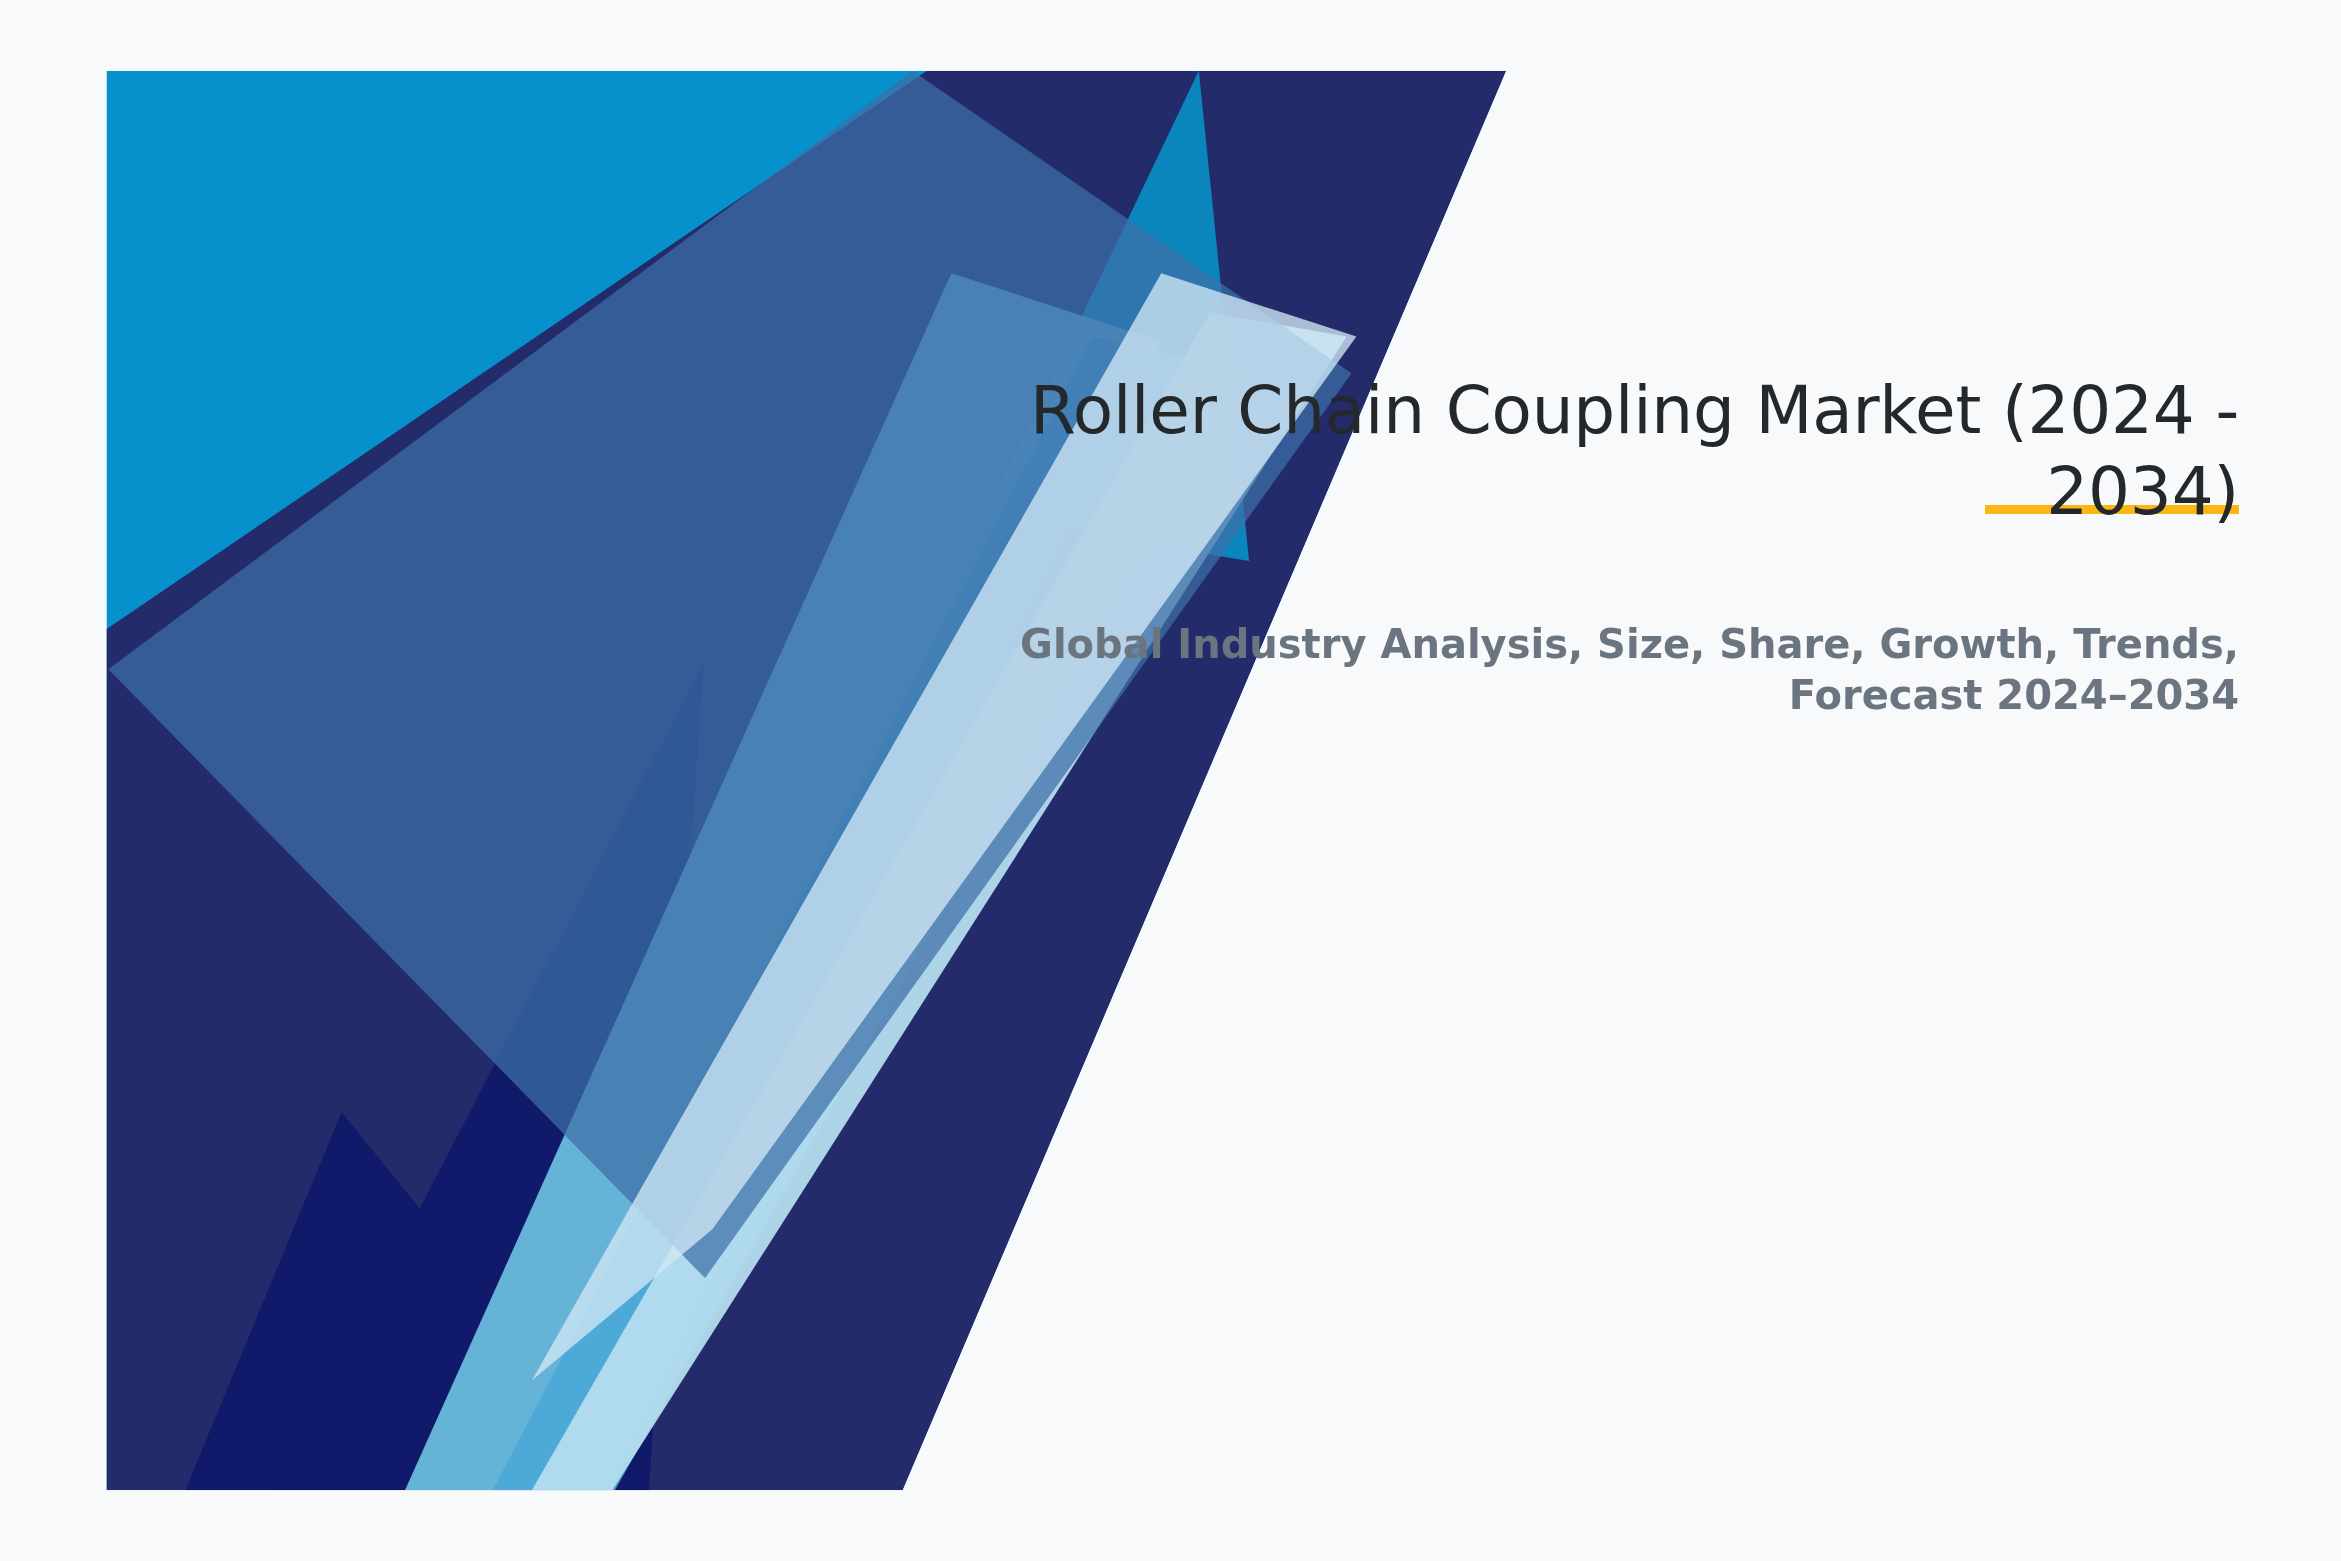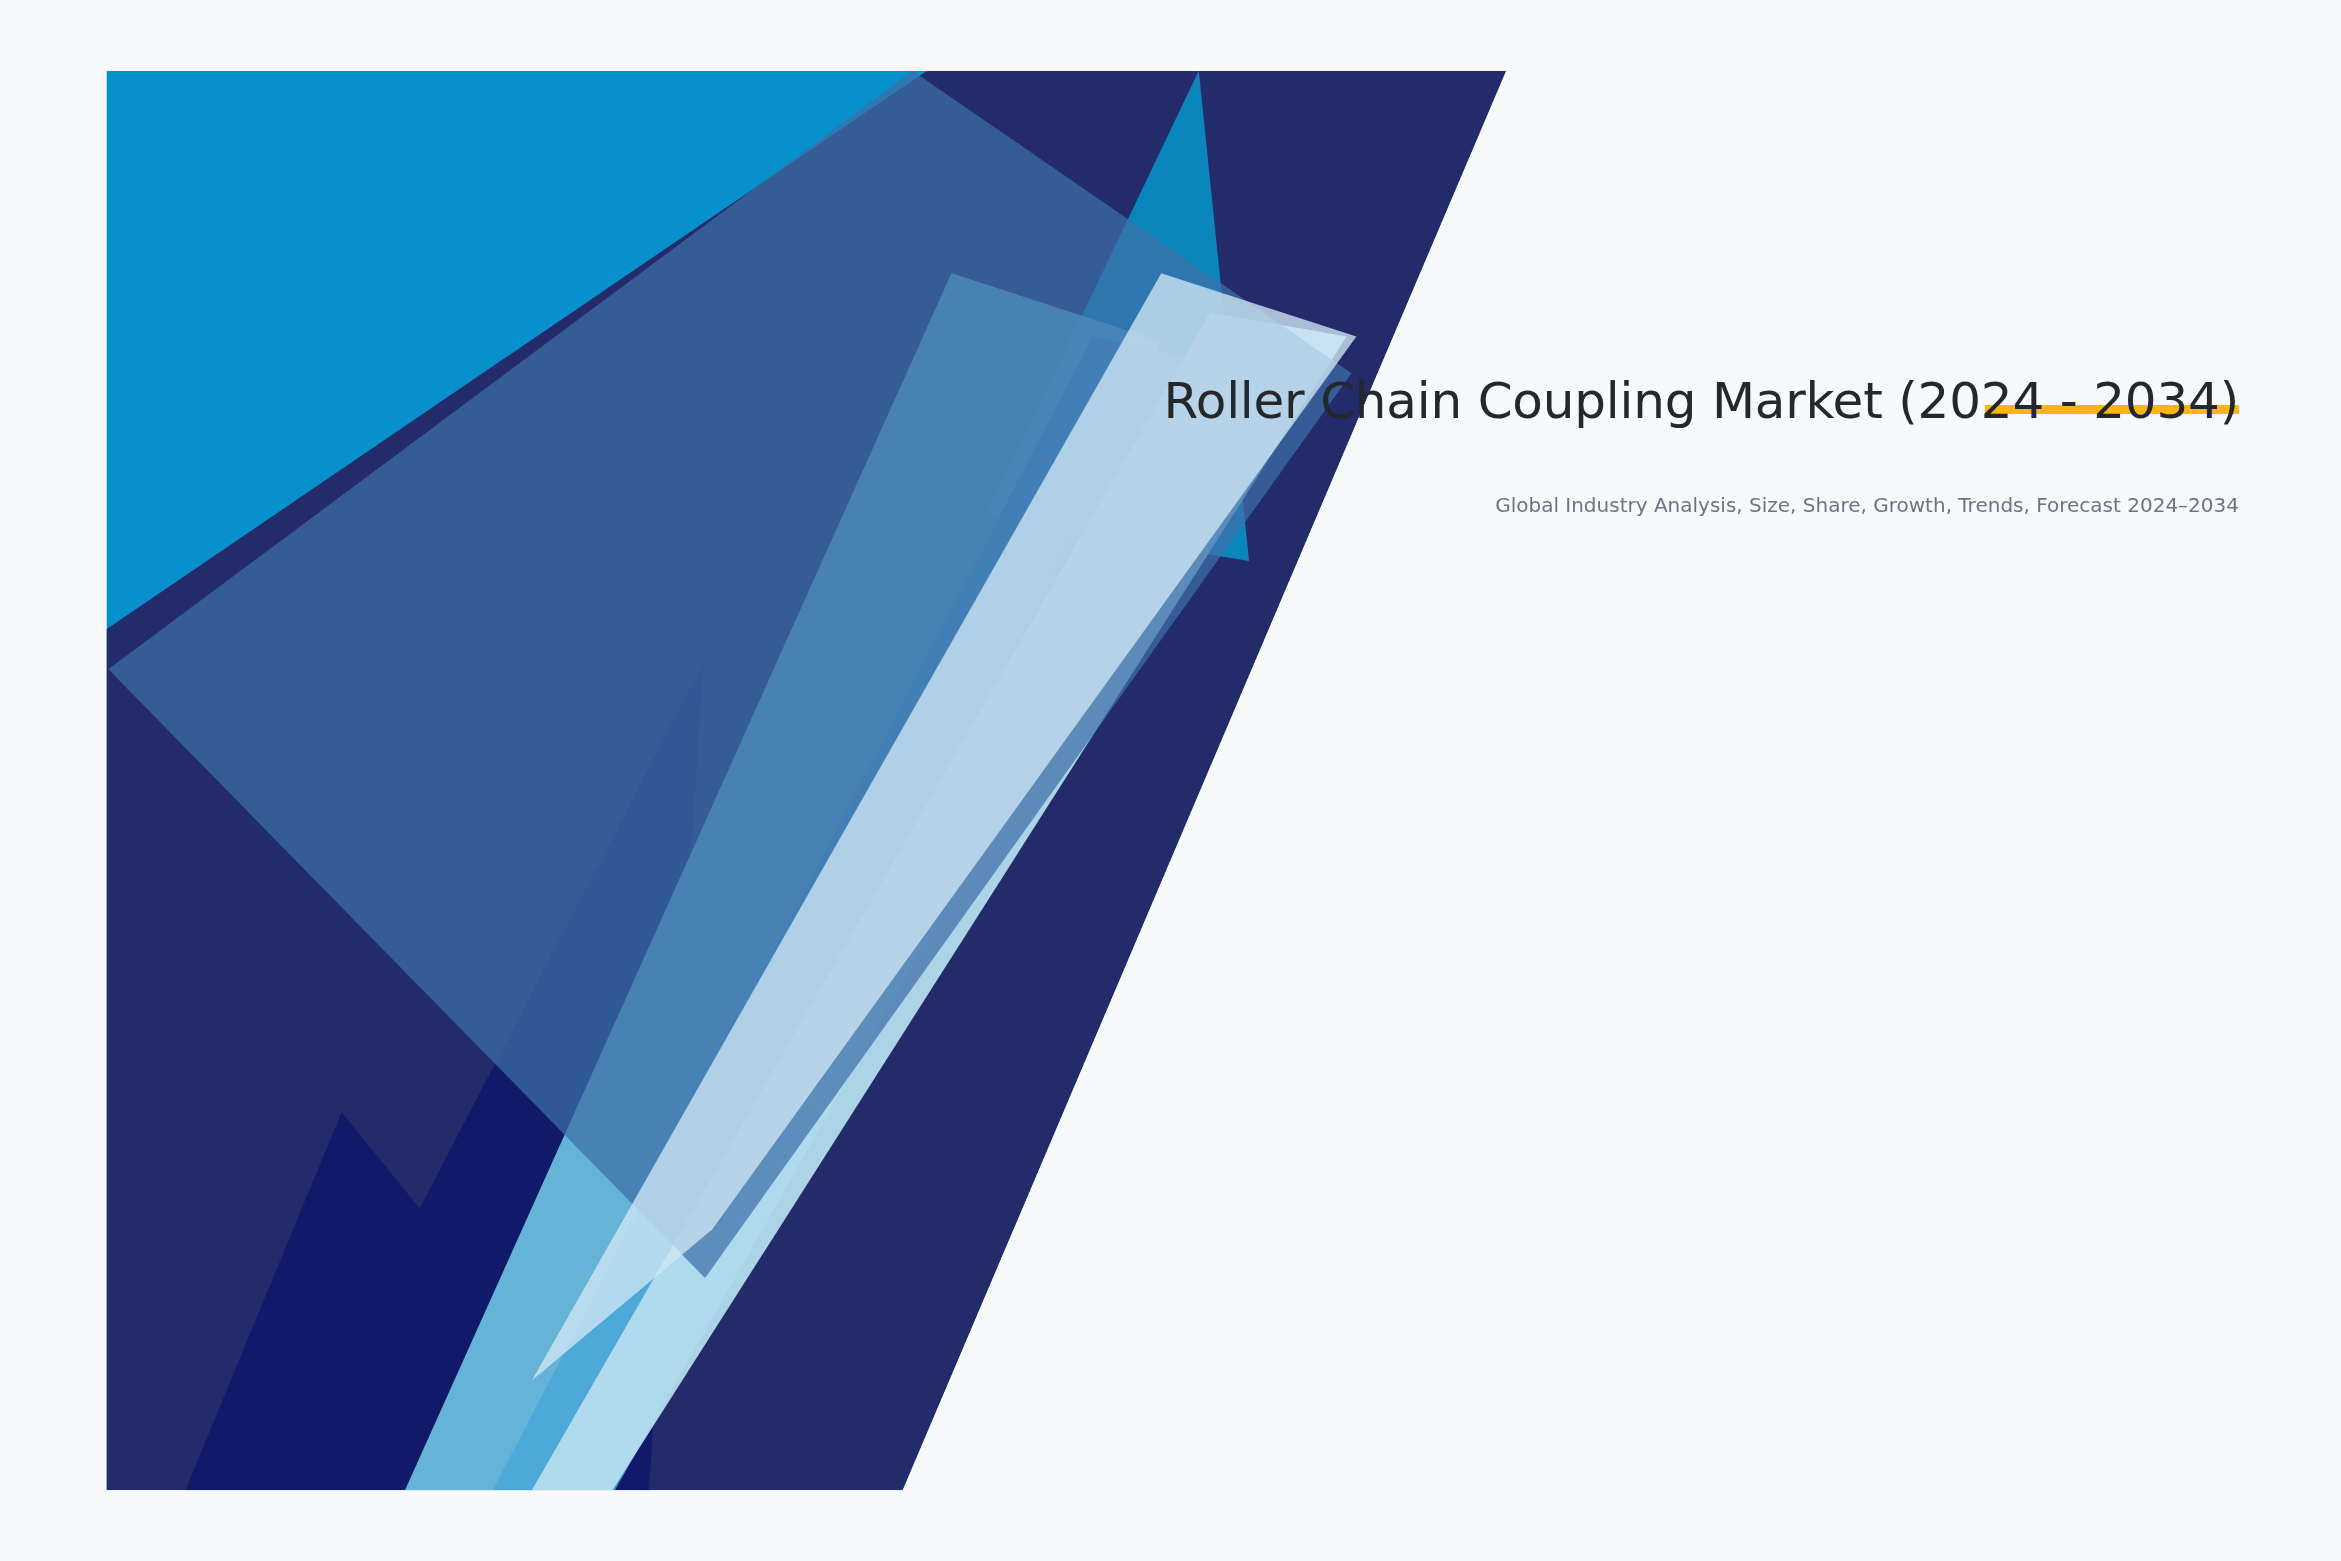--- a/index.html
+++ b/index.html
@@ -35,42 +35,42 @@
     text-align: right;
   }
   #title-wrap {
     position: relative;
     display: block;
   }
   #title {
     position: relative;
     display: block;
     margin: 0;
-    font-size: 50px;
+    font-size: 66px;
     line-height: 1.22;
     font-weight: 400;
     color: #24282b;
     letter-spacing: -0.2px;
     white-space: normal;
     z-index: 2;
   }
   #title-underline {
     position: absolute;
     right: 0;
     bottom: 18.5px;
     width: 254px;
     height: 8.3px;
     background: #fbb615;
     z-index: 1;
   }
   #subtitle {
-    margin: 61px 0 0 0;
-    font-size: 20px;
+    margin: 87px 0 0 0;
+    font-size: 40px;
     line-height: 1.28;
-    font-weight: 400;
+    font-weight: 700;
     color: #6b7580;
   }
 </style>
 </head>
 <body>
 
 <div id="slide">
 
   <svg id="artwork" viewBox="0 0 4800 3200" preserveAspectRatio="none" shape-rendering="geometricPrecision">
     <defs>

